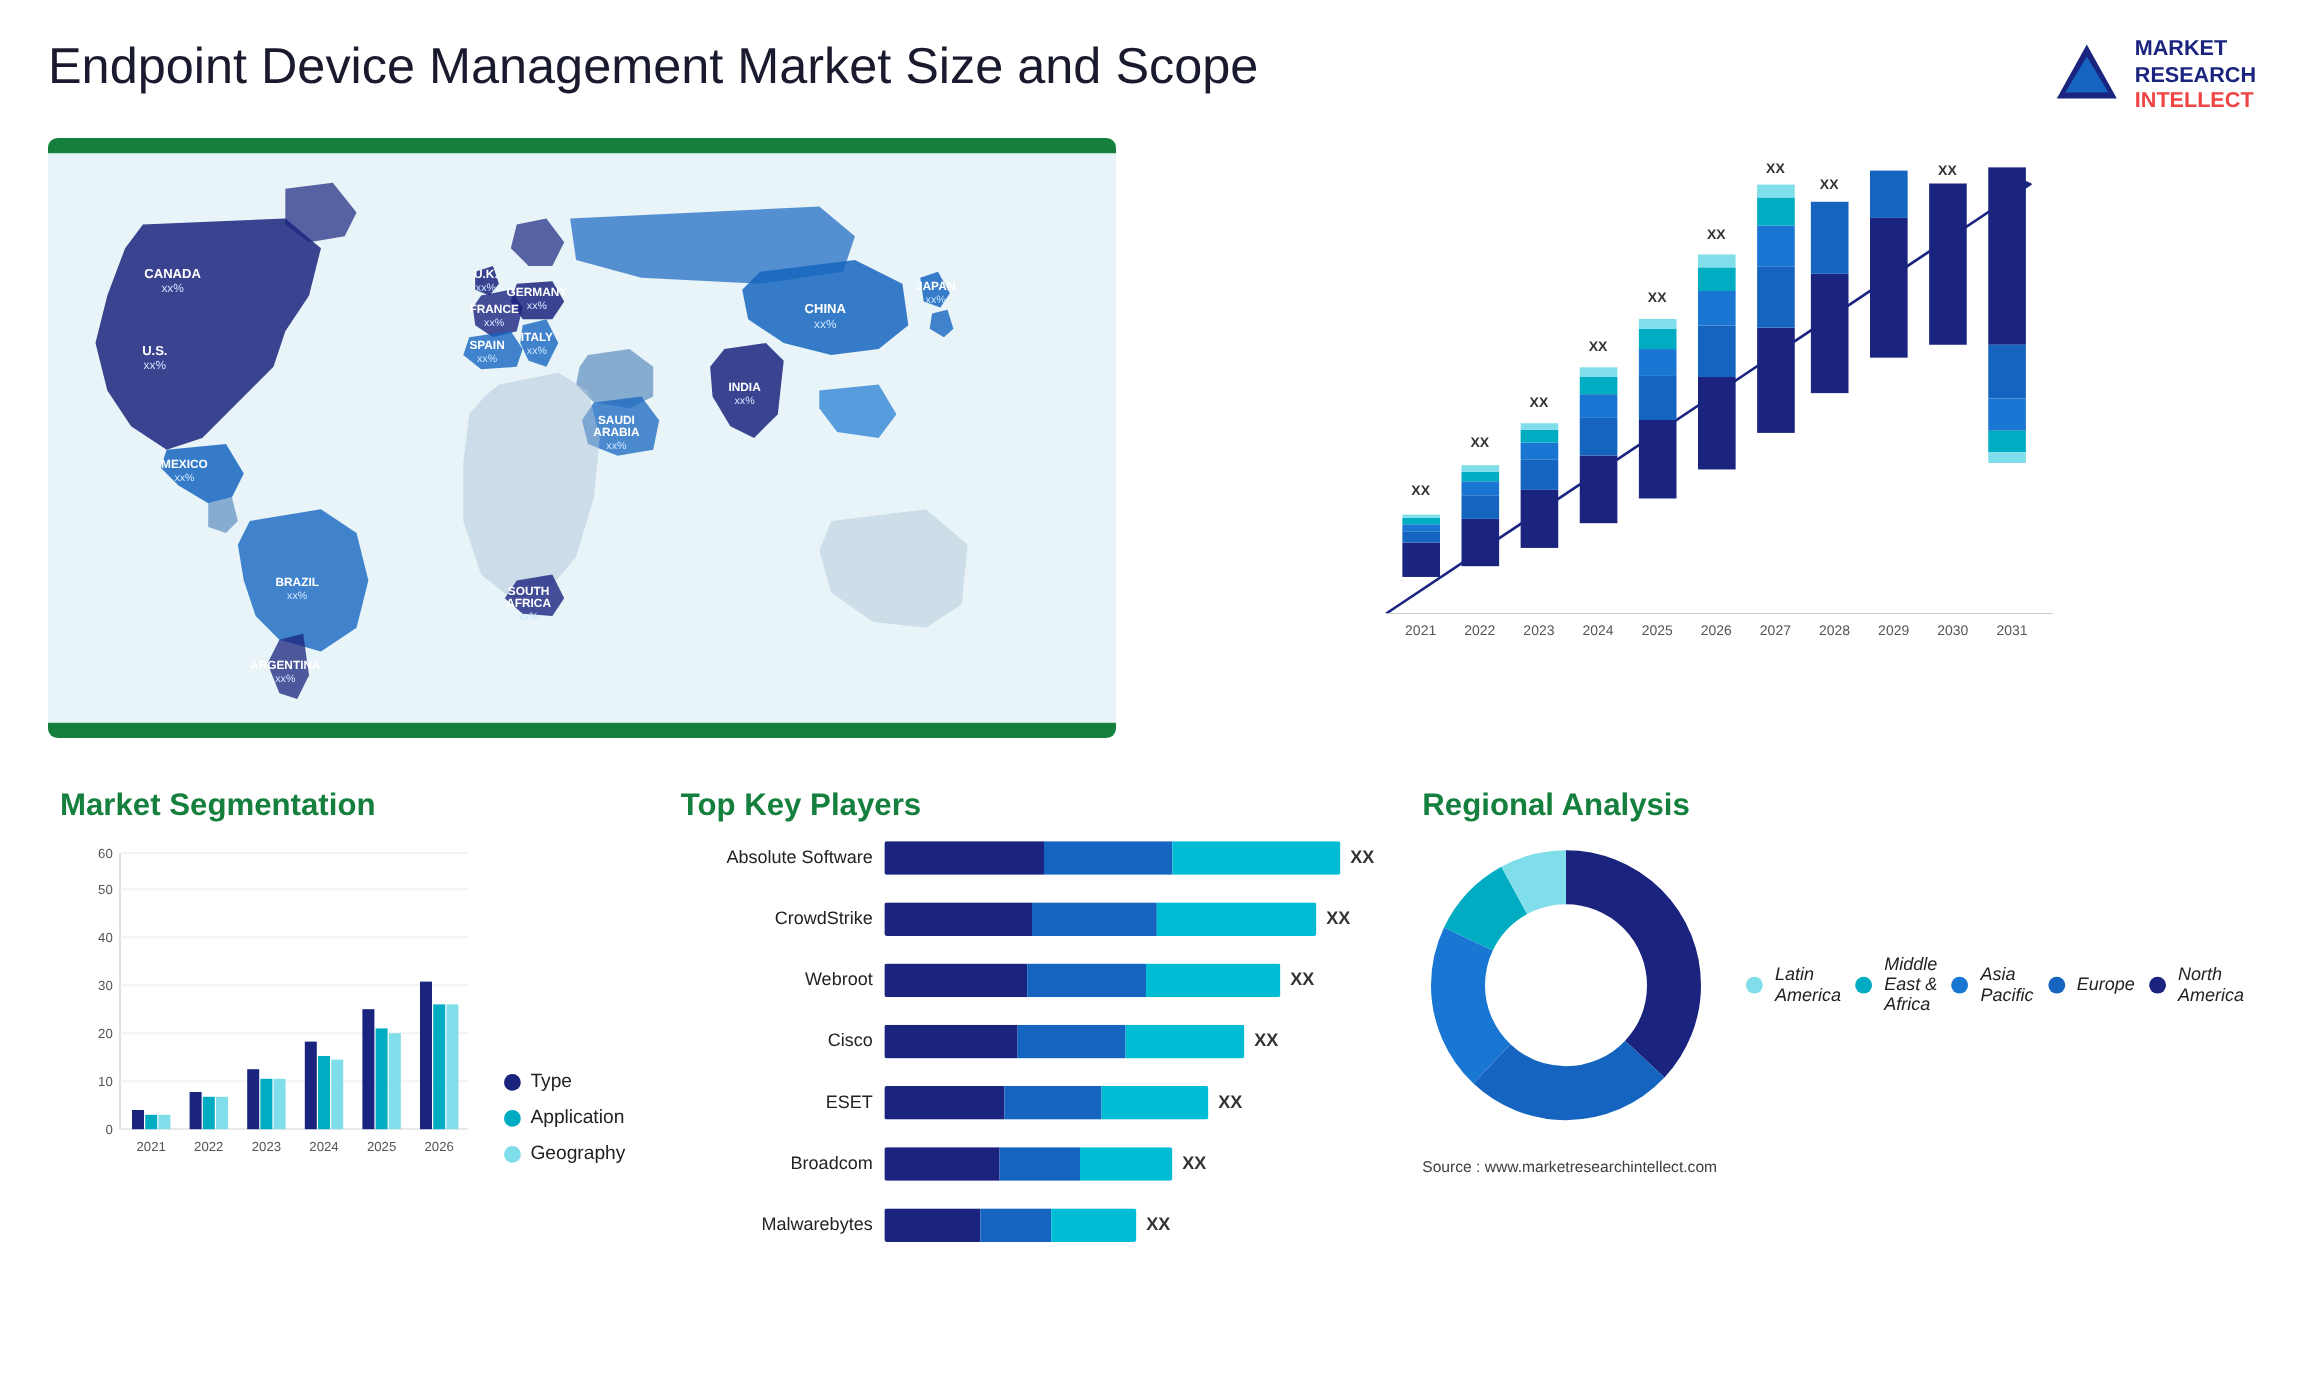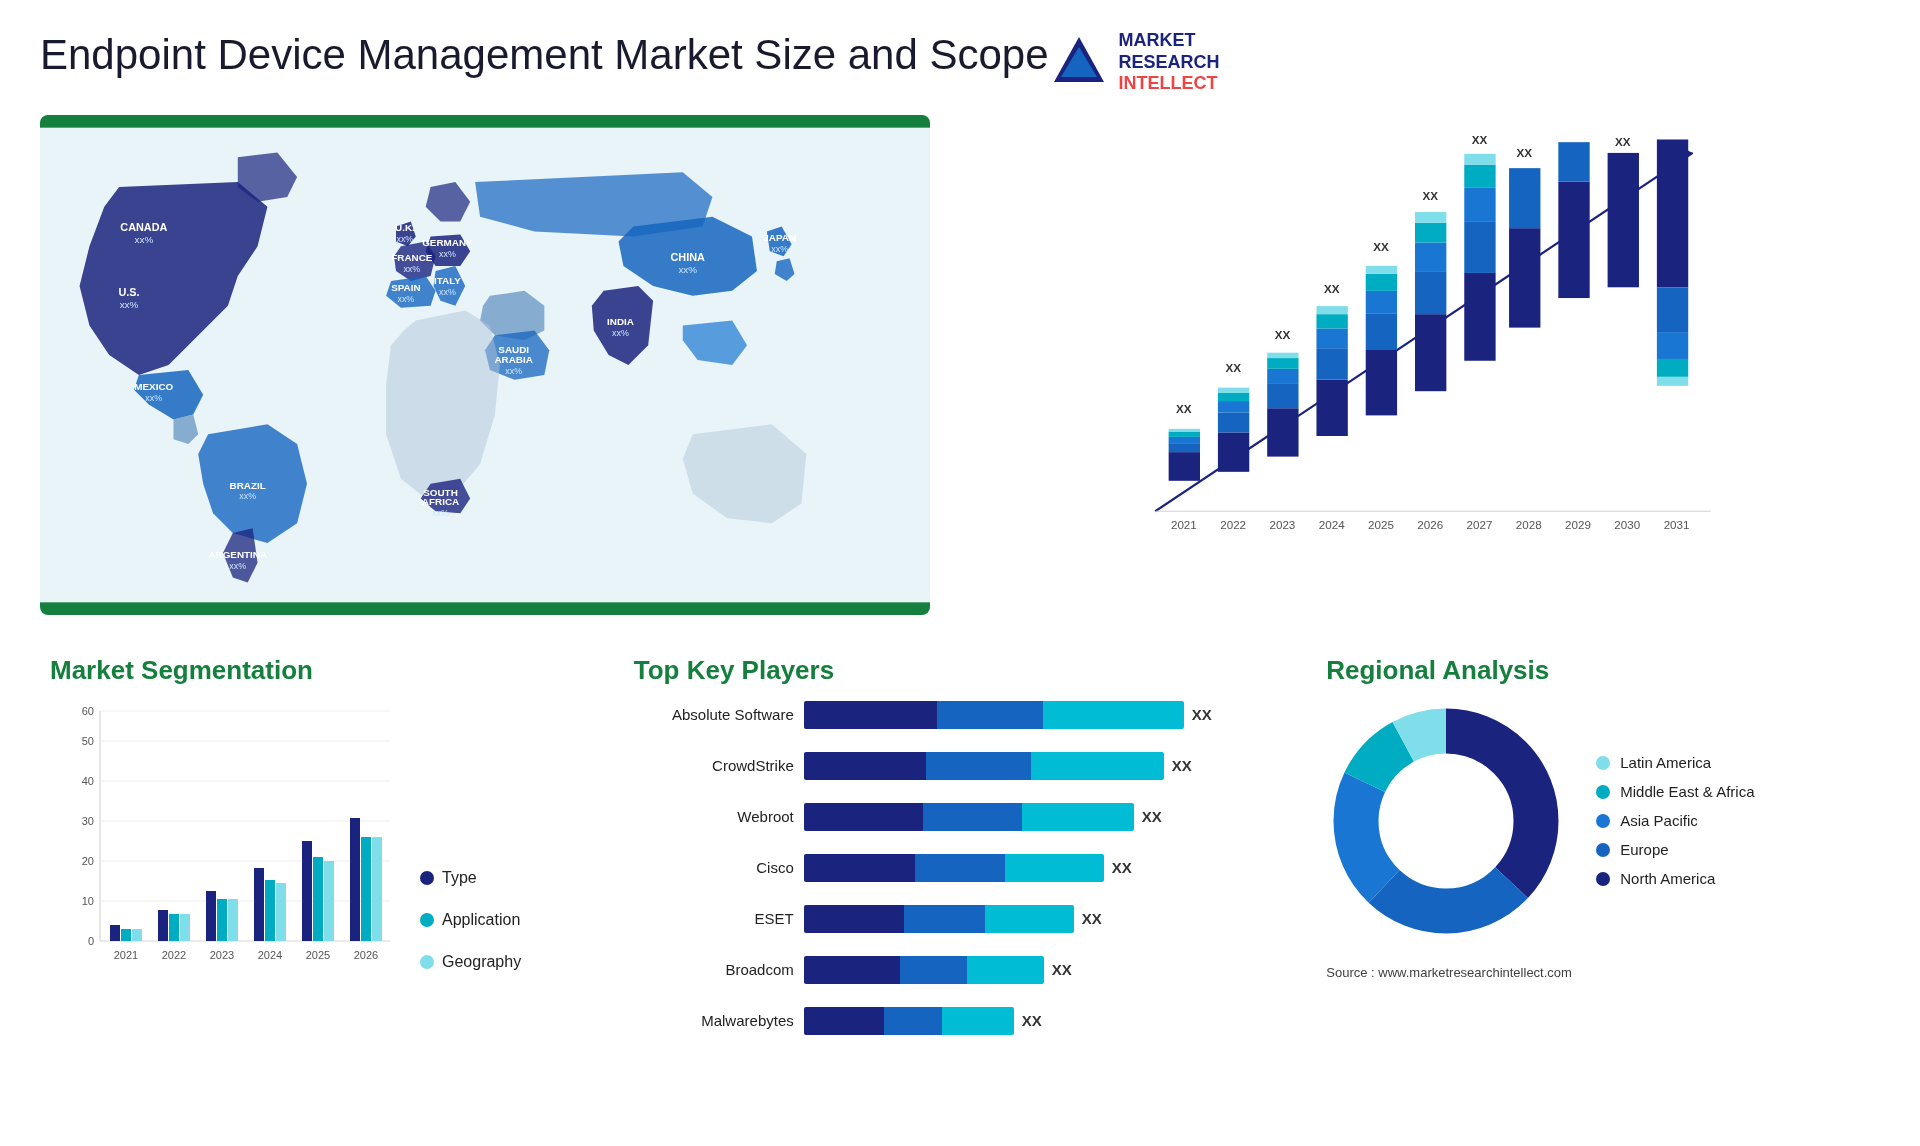--- a/index.html
+++ b/index.html
@@ -8,20 +8,21 @@
       background: #fff;
       color: #222;
       width: 1920px;
       min-height: 1146px;
       padding: 30px 40px;
     }
 
     
     .header {
       display: flex;
+      justify-content: space-between;
       align-items: flex-start;
       margin-bottom: 20px;
     }
     .page-title {
       font-size: 42px;
       font-weight: 400;
       color: #1a1a2e;
       line-height: 1.2;
     }
     .logo-area {
@@ -88,21 +89,21 @@
       margin-bottom: 15px;
     }
     .seg-content {
       display: flex;
       align-items: flex-end;
       gap: 20px;
     }
     .seg-legend {
       display: flex;
       flex-direction: column;
-      gap: 24px;
+      gap: 12px;
       margin-bottom: 30px;
     }
     .seg-legend-item {
       display: flex;
       align-items: center;
       gap: 8px;
       font-size: 16px;
     }
     .legend-dot {
       width: 14px;
@@ -164,22 +165,23 @@
       gap: 30px;
     }
     .donut-wrapper {
       position: relative;
       width: 240px;
       height: 240px;
       flex-shrink: 0;
     }
     .regional-legend {
       display: flex;
-      flex-direction: column;
+      flex-direction: row;
       gap: 12px;
+      font-style: italic;
     }
     .regional-legend-item {
       display: flex;
       align-items: center;
       gap: 10px;
       font-size: 15px;
     }
     .reg-dot {
       width: 14px;
       height: 14px;

